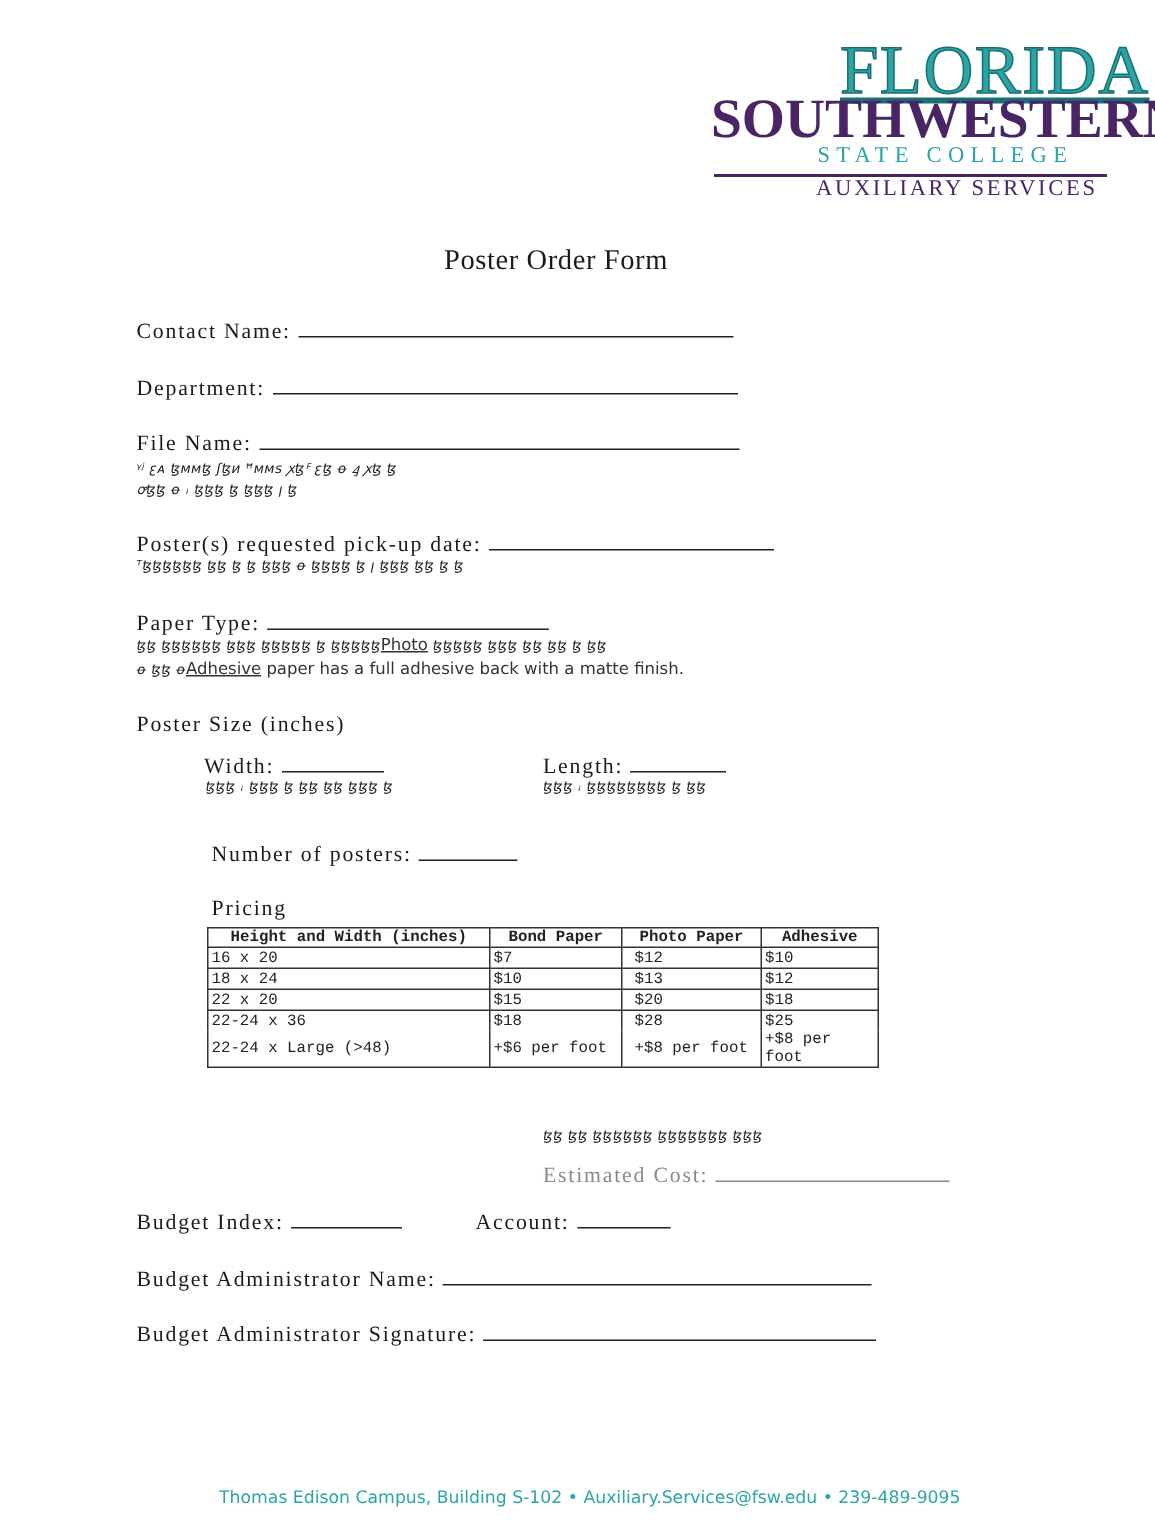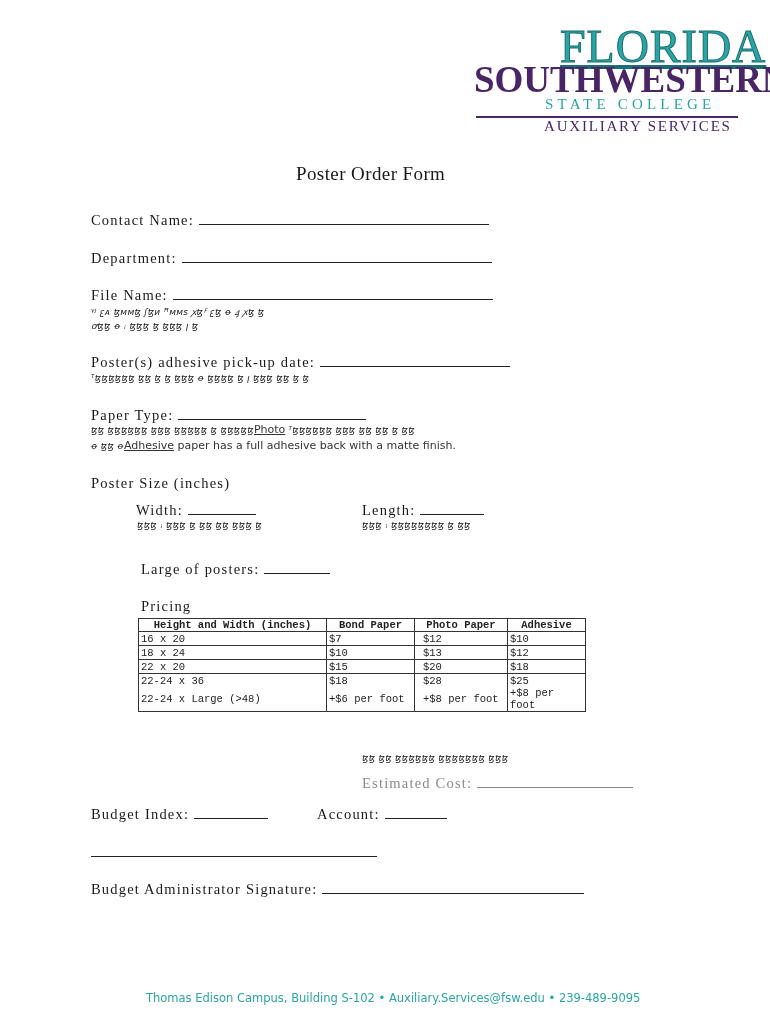--- a/index.html
+++ b/index.html
@@ -46,52 +46,52 @@
 </div>
 
 <div class="abs lbl" style="left:91px;top:287px;">
   <span>File Name:</span>
   <span class="line" style="width:320px;"></span>
 </div>
 <div class="abs garble" style="left:91px;top:305px;">ᵞʲ ꜫᴀ  ꜩᴍᴍꜩ ʃꜩᴎ ꟸᴍᴍꜱ ꭗꜩꟳ ꜫꜩ ꝋ ꜭ ꭗꜩ ꜩ</div>
 <div class="abs garble" style="left:91px;top:319px;">ꝍꜩꜩ ꝋ ꜟ ꜩꜩꜩ ꜩ ꜩꜩꜩ ꞁ ꜩ</div>
 
 <div class="abs lbl" style="left:91px;top:354px;">
-  <span>Poster(s) adhesive pick-up date:</span>
+  <span>Poster(s) requested pick-up date:</span>
   <span class="line" style="width:190px;"></span>
 </div>
 <div class="abs garble" style="left:91px;top:373px;">ᵀꜩꜩꜩꜩꜩꜩ ꜩꜩ ꜩ ꜩ ꜩꜩꜩ ꝋ ꜩꜩꜩꜩ ꜩ ꞁ ꜩꜩꜩ ꜩꜩ ꜩ ꜩ</div>
 
 <div class="abs lbl" style="left:91px;top:407px;">
   <span>Paper Type:</span>
   <span class="line" style="width:188px;"></span>
 </div>
 <div class="abs note" style="left:91px;top:423px;">
-  <span class="garble">ꜩꜩ ꜩꜩꜩꜩꜩꜩ ꜩꜩꜩ ꜩꜩꜩꜩꜩ ꜩ ꜩꜩꜩꜩꜩ</span><u>Photo</u><span class="garble"> ᵀꜩꜩꜩꜩꜩꜩ ꜩꜩꜩ ꜩꜩ ꜩꜩ ꜩ ꜩꜩ</span>
+  <span class="garble">ꜩꜩ ꜩꜩꜩꜩꜩꜩ ꜩꜩꜩ ꜩꜩꜩꜩꜩ ꜩ ꜩꜩꜩꜩꜩ</span><u>Photo</u><span class="garble"> ꜩꜩꜩꜩꜩ ꜩꜩꜩ ꜩꜩ ꜩꜩ ꜩ ꜩꜩ</span>
 </div>
 <div class="abs note" style="left:91px;top:439px;">
   <span class="garble">ꝋ ꜩꜩ ꝋ</span><u>Adhesive</u><span> paper has a full adhesive back with a matte finish.</span>
 </div>
 
 <div class="abs lbl" style="left:91px;top:475px;">Poster Size (inches)</div>
 
 <div class="abs lbl" style="left:136px;top:502px;">
   <span>Width:</span>
   <span class="line" style="width:68px;"></span>
 </div>
 <div class="abs garble" style="left:137px;top:520px;">ꜩꜩꜩ ꜟ ꜩꜩꜩ ꜩ ꜩꜩ ꜩꜩ ꜩꜩꜩ ꜩ</div>
 
 <div class="abs lbl" style="left:362px;top:502px;">
   <span>Length:</span>
   <span class="line" style="width:64px;"></span>
 </div>
 <div class="abs garble" style="left:362px;top:520px;">ꜩꜩꜩ ꜟ ꜩꜩꜩꜩꜩꜩꜩꜩ ꜩ ꜩꜩ</div>
 
 <div class="abs lbl" style="left:141px;top:561px;">
-  <span>Large of posters:</span>
+  <span>Number of posters:</span>
   <span class="line" style="width:66px;"></span>
 </div>
 
 <div class="abs lbl" style="left:141px;top:598px;">Pricing</div>
 
 <div class="abs" style="left:138px;top:618px;">
   <table class="pricing">
     <colgroup>
       <col style="width:188px">
         <col style="width:88px">
@@ -148,20 +148,21 @@
 <div class="abs lbl" style="left:91px;top:806px;">
   <span>Budget Index:</span>
   <span class="line" style="width:74px;"></span>
 </div>
 <div class="abs lbl" style="left:317px;top:806px;">
   <span>Account:</span>
   <span class="line" style="width:62px;"></span>
 </div>
 
 <div class="abs lbl" style="left:91px;top:844px;">
+  <span>Budget Administrator Name:</span>
   <span class="line" style="width:286px;"></span>
 </div>
 
 <div class="abs lbl" style="left:91px;top:881px;">
   <span>Budget Administrator Signature:</span>
   <span class="line" style="width:262px;"></span>
 </div>
 
 <div class="abs footer">Thomas Edison Campus, Building S-102 • Auxiliary.Services@fsw.edu • 239-489-9095</div>
 

